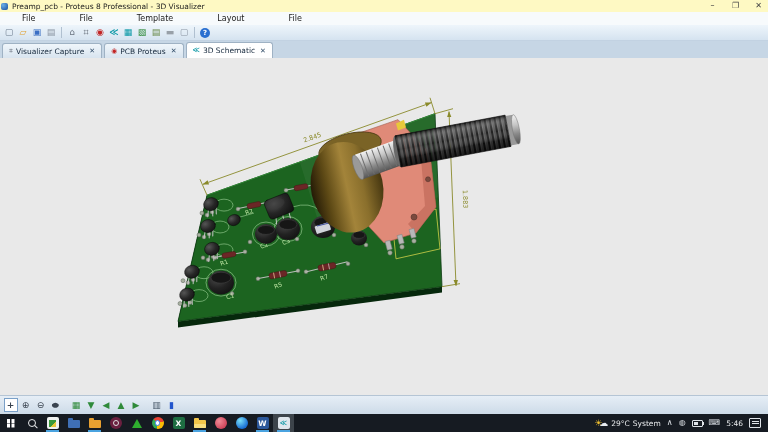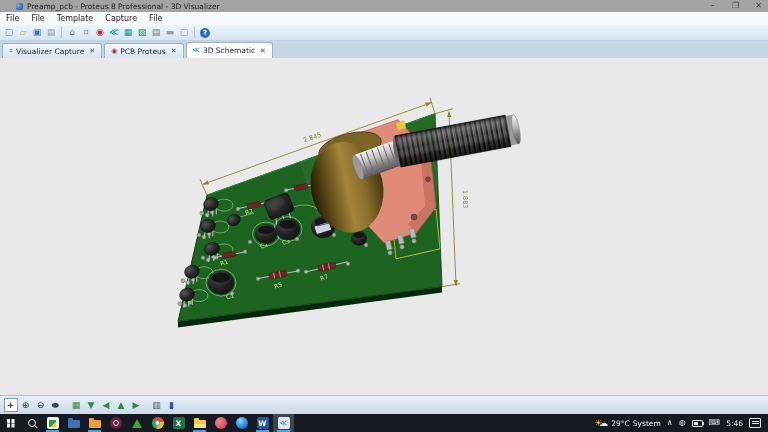--- a/index.html
+++ b/index.html
@@ -1,26 +1,26 @@
 <!DOCTYPE html>
 <html><head>
 <meta charset="utf-8">
 <style>
   html,body{margin:0;padding:0;}
   .screen{width:768px;height:432px;overflow:hidden;position:relative;display:flex;flex-direction:column;
     font-family:"DejaVu Sans",sans-serif;background:#fff;color:#1a1a1a;}
   
-  .titlebar{height:12px;display:flex;align-items:center;background:#a3a3a3;padding-left:16px;gap:4px;flex:0 0 auto;}
+  .titlebar{height:12px;display:flex;align-items:center;background:#fef9c3;padding-left:1px;gap:4px;flex:0 0 auto;}
   .app-ico{width:7px;height:7px;border-radius:2px;background:radial-gradient(circle at 30% 30%,#6ab0e8,#1a4f9c);flex:0 0 auto;}
   .title-text{font-size:7.5px;color:#222;white-space:nowrap;}
   .wc{width:19px;text-align:center;font-size:8px;color:#444;line-height:12px;}
   .titlebar .spacer{flex:1;}
   
   .menubar{height:13px;display:flex;align-items:center;background:#f7fafc;font-size:8px;color:#222;flex:0 0 auto;}
-  .menu-item{padding:0 6px;line-height:13px;}
+  .menu-item{padding:0 22px;line-height:13px;}
   
   .toolbar{height:15px;display:flex;align-items:center;background:linear-gradient(#eef5fb,#d5e3f0);
     border-bottom:1px solid #c2d2e2;padding-left:2px;flex:0 0 auto;}
   .tbtn{width:13px;height:13px;display:flex;align-items:center;justify-content:center;margin:0 .5px;}
   .tbtn .tg{font-size:9px;line-height:1;}
   .sep{width:1px;height:11px;background:#b0c0d0;margin:0 3px;}
   .c1{color:#6a7a8c}.c2{color:#e0a030}.c3{color:#3b6fc4}.c4{color:#8a94a2}.c5{color:#6a7480}
   .c6{color:#39414f}.c7{color:#c22424}.c8{color:#0b98a6;font-weight:bold}.c9{color:#0b98a6}
   .c10{color:#2f8a3a}.c11{color:#6a8a4a}.c12{color:#98a0a8}.c13{color:#8a94a2}
   .help-glyph{width:10px;height:10px;border-radius:50%;background:#2a6fd0;color:#fff;font-size:7px;font-weight:bold;
@@ -98,21 +98,21 @@
     <span class="spacer"></span>
     <span class="wc">–</span>
     <span class="wc">❐</span>
     <span class="wc close">✕</span>
   </div>
 
   <div class="menubar">
     <span class="menu-item">File</span>
     <span class="menu-item">File</span>
     <span class="menu-item">Template</span>
-    <span class="menu-item">Capture</span>
+    <span class="menu-item">Layout</span>
     <span class="menu-item">File</span>
   </div>
 
   <div class="toolbar">
     <span class="tbtn">
         <span class="tg c1">▢</span>
       </span>
     <span class="tbtn">
         <span class="tg c2">▱</span>
       </span>

